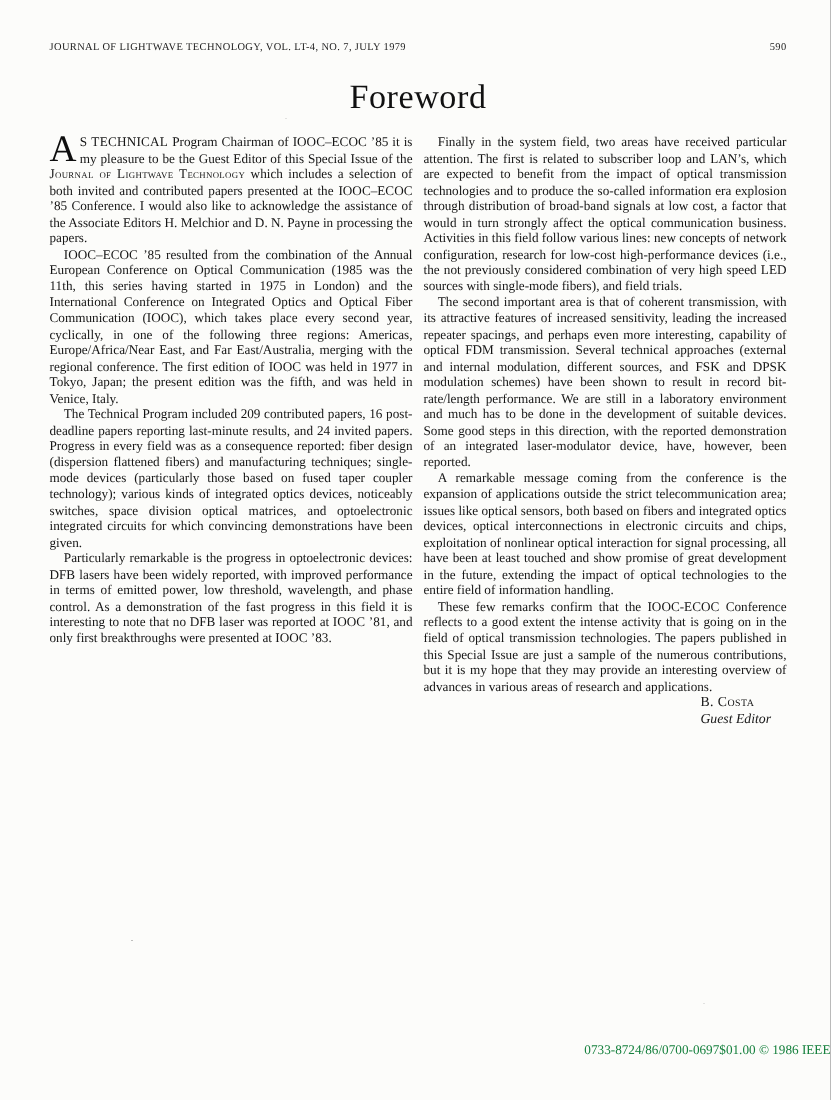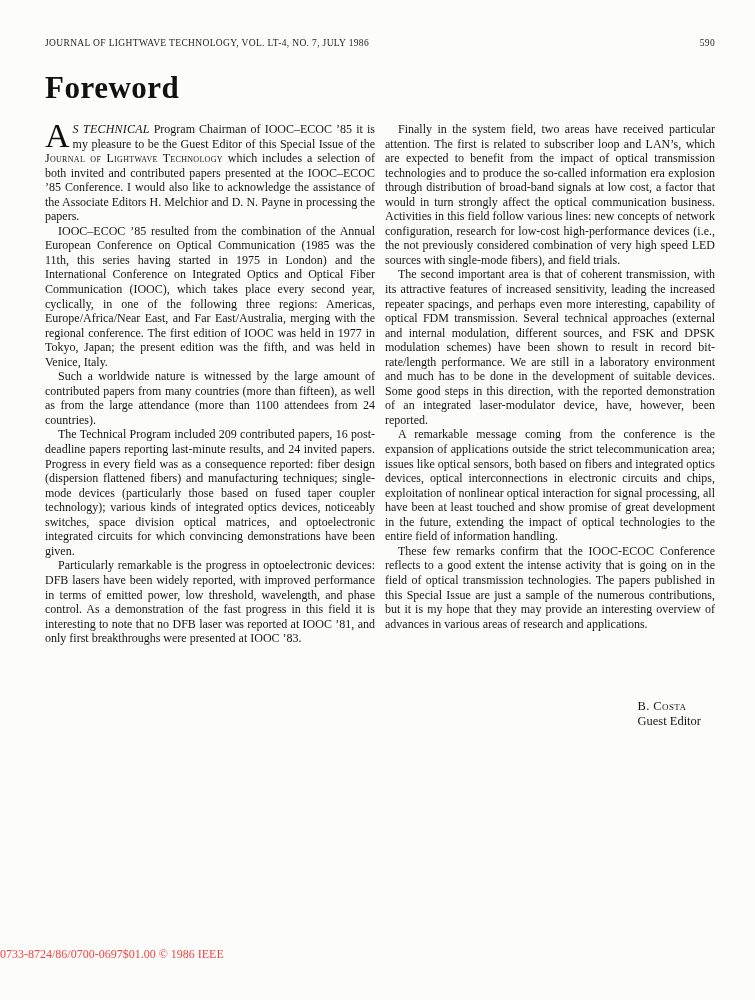--- a/index.html
+++ b/index.html
@@ -30,23 +30,23 @@
   }
   .running-head {
     display: flex;
     justify-content: space-between;
     align-items: baseline;
     font-size: 9.5px;
     letter-spacing: .35px;
     color: #1d1d1d;
   }
   .page-title {
-    text-align: left;
+    text-align: center;
     font-size: 31px;
-    font-weight: 700;
+    font-weight: 400;
     letter-spacing: .5px;
     margin: 22px 0 0 0;
     color: #111;
   }
   .columns {
     display: flex;
     gap: 10px;
     margin-top: 16px;
   }
   .col {
@@ -59,56 +59,54 @@
   .col p { margin: 0; text-indent: 13px; }
   .col p.lead { text-indent: 0; }
   .dropcap {
     float: left;
     font-size: 34px;
     line-height: 26px;
     padding: 1px 3px 0 0;
     color: #0e0e0e;
   }
   .smallcaps { font-variant: small-caps; letter-spacing: .3px; }
-  .caps-lead { letter-spacing: .2px; font-style: italic; }
+  .caps-lead { letter-spacing: .2px; }
   .signature {
-    margin-top: 68px;
     text-align: right;
     padding-right: 14px;
   }
   .signature .sig-inner { display: inline-block; text-align: left; }
   .sig-name { font-variant: small-caps; letter-spacing: .4px; font-size: 12.5px; }
-  .sig-role { font-size: 12.5px; }
+  .sig-role { font-style: italic; font-size: 12.5px; }
   .footer-line {
     position: absolute;
     left: 0; right: 0;
     bottom: 38px;
-    text-align: left;
+    text-align: right;
     font-size: 12px;
-    color: #ef4444;
+    color: #15803d;
   }
 </style>
 </head>
 <body>
 
 <div class="page">
 
   <div class="running-head">
-    <span>JOURNAL OF LIGHTWAVE TECHNOLOGY, VOL. LT-4, NO. 7, JULY 1986</span>
+    <span>JOURNAL OF LIGHTWAVE TECHNOLOGY, VOL. LT-4, NO. 7, JULY 1979</span>
     <span>590</span>
   </div>
 
   <h1 class="page-title">Foreword</h1>
 
   <div class="columns">
 
     <div class="col">
       <p class="lead"><span class="dropcap">A</span><span class="caps-lead">S TECHNICAL</span><span> Program Chairman of IOOC–ECOC ’85 it is my pleasure to be the Guest Editor of this Special Issue of the </span><span class="smallcaps">Journal of Lightwave Technology</span><span> which includes a selection of both invited and contributed papers presented at the IOOC–ECOC ’85 Conference. I would also like to acknowledge the assistance of the Associate Editors H. Melchior and D. N. Payne in processing the papers.</span></p>
       <p>IOOC–ECOC ’85 resulted from the combination of the Annual European Conference on Optical Communication (1985 was the 11th, this series having started in 1975 in London) and the International Conference on Integrated Optics and Optical Fiber Communication (IOOC), which takes place every second year, cyclically, in one of the following three regions: Americas, Europe/Africa/Near East, and Far East/Australia, merging with the regional conference. The first edition of IOOC was held in 1977 in Tokyo, Japan; the present edition was the fifth, and was held in Venice, Italy.</p>
-      <p>Such a worldwide nature is witnessed by the large amount of contributed papers from many countries (more than fifteen), as well as from the large attendance (more than 1100 attendees from 24 countries).</p>
       <p>The Technical Program included 209 contributed papers, 16 post-deadline papers reporting last-minute results, and 24 invited papers. Progress in every field was as a consequence reported: fiber design (dispersion flattened fibers) and manufacturing techniques; single-mode devices (particularly those based on fused taper coupler technology); various kinds of integrated optics devices, noticeably switches, space division optical matrices, and optoelectronic integrated circuits for which convincing demonstrations have been given.</p>
       <p>Particularly remarkable is the progress in optoelectronic devices: DFB lasers have been widely reported, with improved performance in terms of emitted power, low threshold, wavelength, and phase control. As a demonstration of the fast progress in this field it is interesting to note that no DFB laser was reported at IOOC ’81, and only first breakthroughs were presented at IOOC ’83.</p>
     </div>
 
     <div class="col">
       <p class="lead" style="text-indent:13px;">Finally in the system field, two areas have received particular attention. The first is related to subscriber loop and LAN’s, which are expected to benefit from the impact of optical transmission technologies and to produce the so-called information era explosion through distribution of broad-band signals at low cost, a factor that would in turn strongly affect the optical communication business. Activities in this field follow various lines: new concepts of network configuration, research for low-cost high-performance devices (i.e., the not previously considered combination of very high speed LED sources with single-mode fibers), and field trials.</p>
       <p>The second important area is that of coherent transmission, with its attractive features of increased sensitivity, leading the increased repeater spacings, and perhaps even more interesting, capability of optical FDM transmission. Several technical approaches (external and internal modulation, different sources, and FSK and DPSK modulation schemes) have been shown to result in record bit-rate/length performance. We are still in a laboratory environment and much has to be done in the development of suitable devices. Some good steps in this direction, with the reported demonstration of an integrated laser-modulator device, have, however, been reported.</p>
       <p>A remarkable message coming from the conference is the expansion of applications outside the strict telecommunication area; issues like optical sensors, both based on fibers and integrated optics devices, optical interconnections in electronic circuits and chips, exploitation of nonlinear optical interaction for signal processing, all have been at least touched and show promise of great development in the future, extending the impact of optical technologies to the entire field of information handling.</p>
       <p>These few remarks confirm that the IOOC-ECOC Conference reflects to a good extent the intense activity that is going on in the field of optical transmission technologies. The papers published in this Special Issue are just a sample of the numerous contributions, but it is my hope that they may provide an interesting overview of advances in various areas of research and applications.</p>
 

